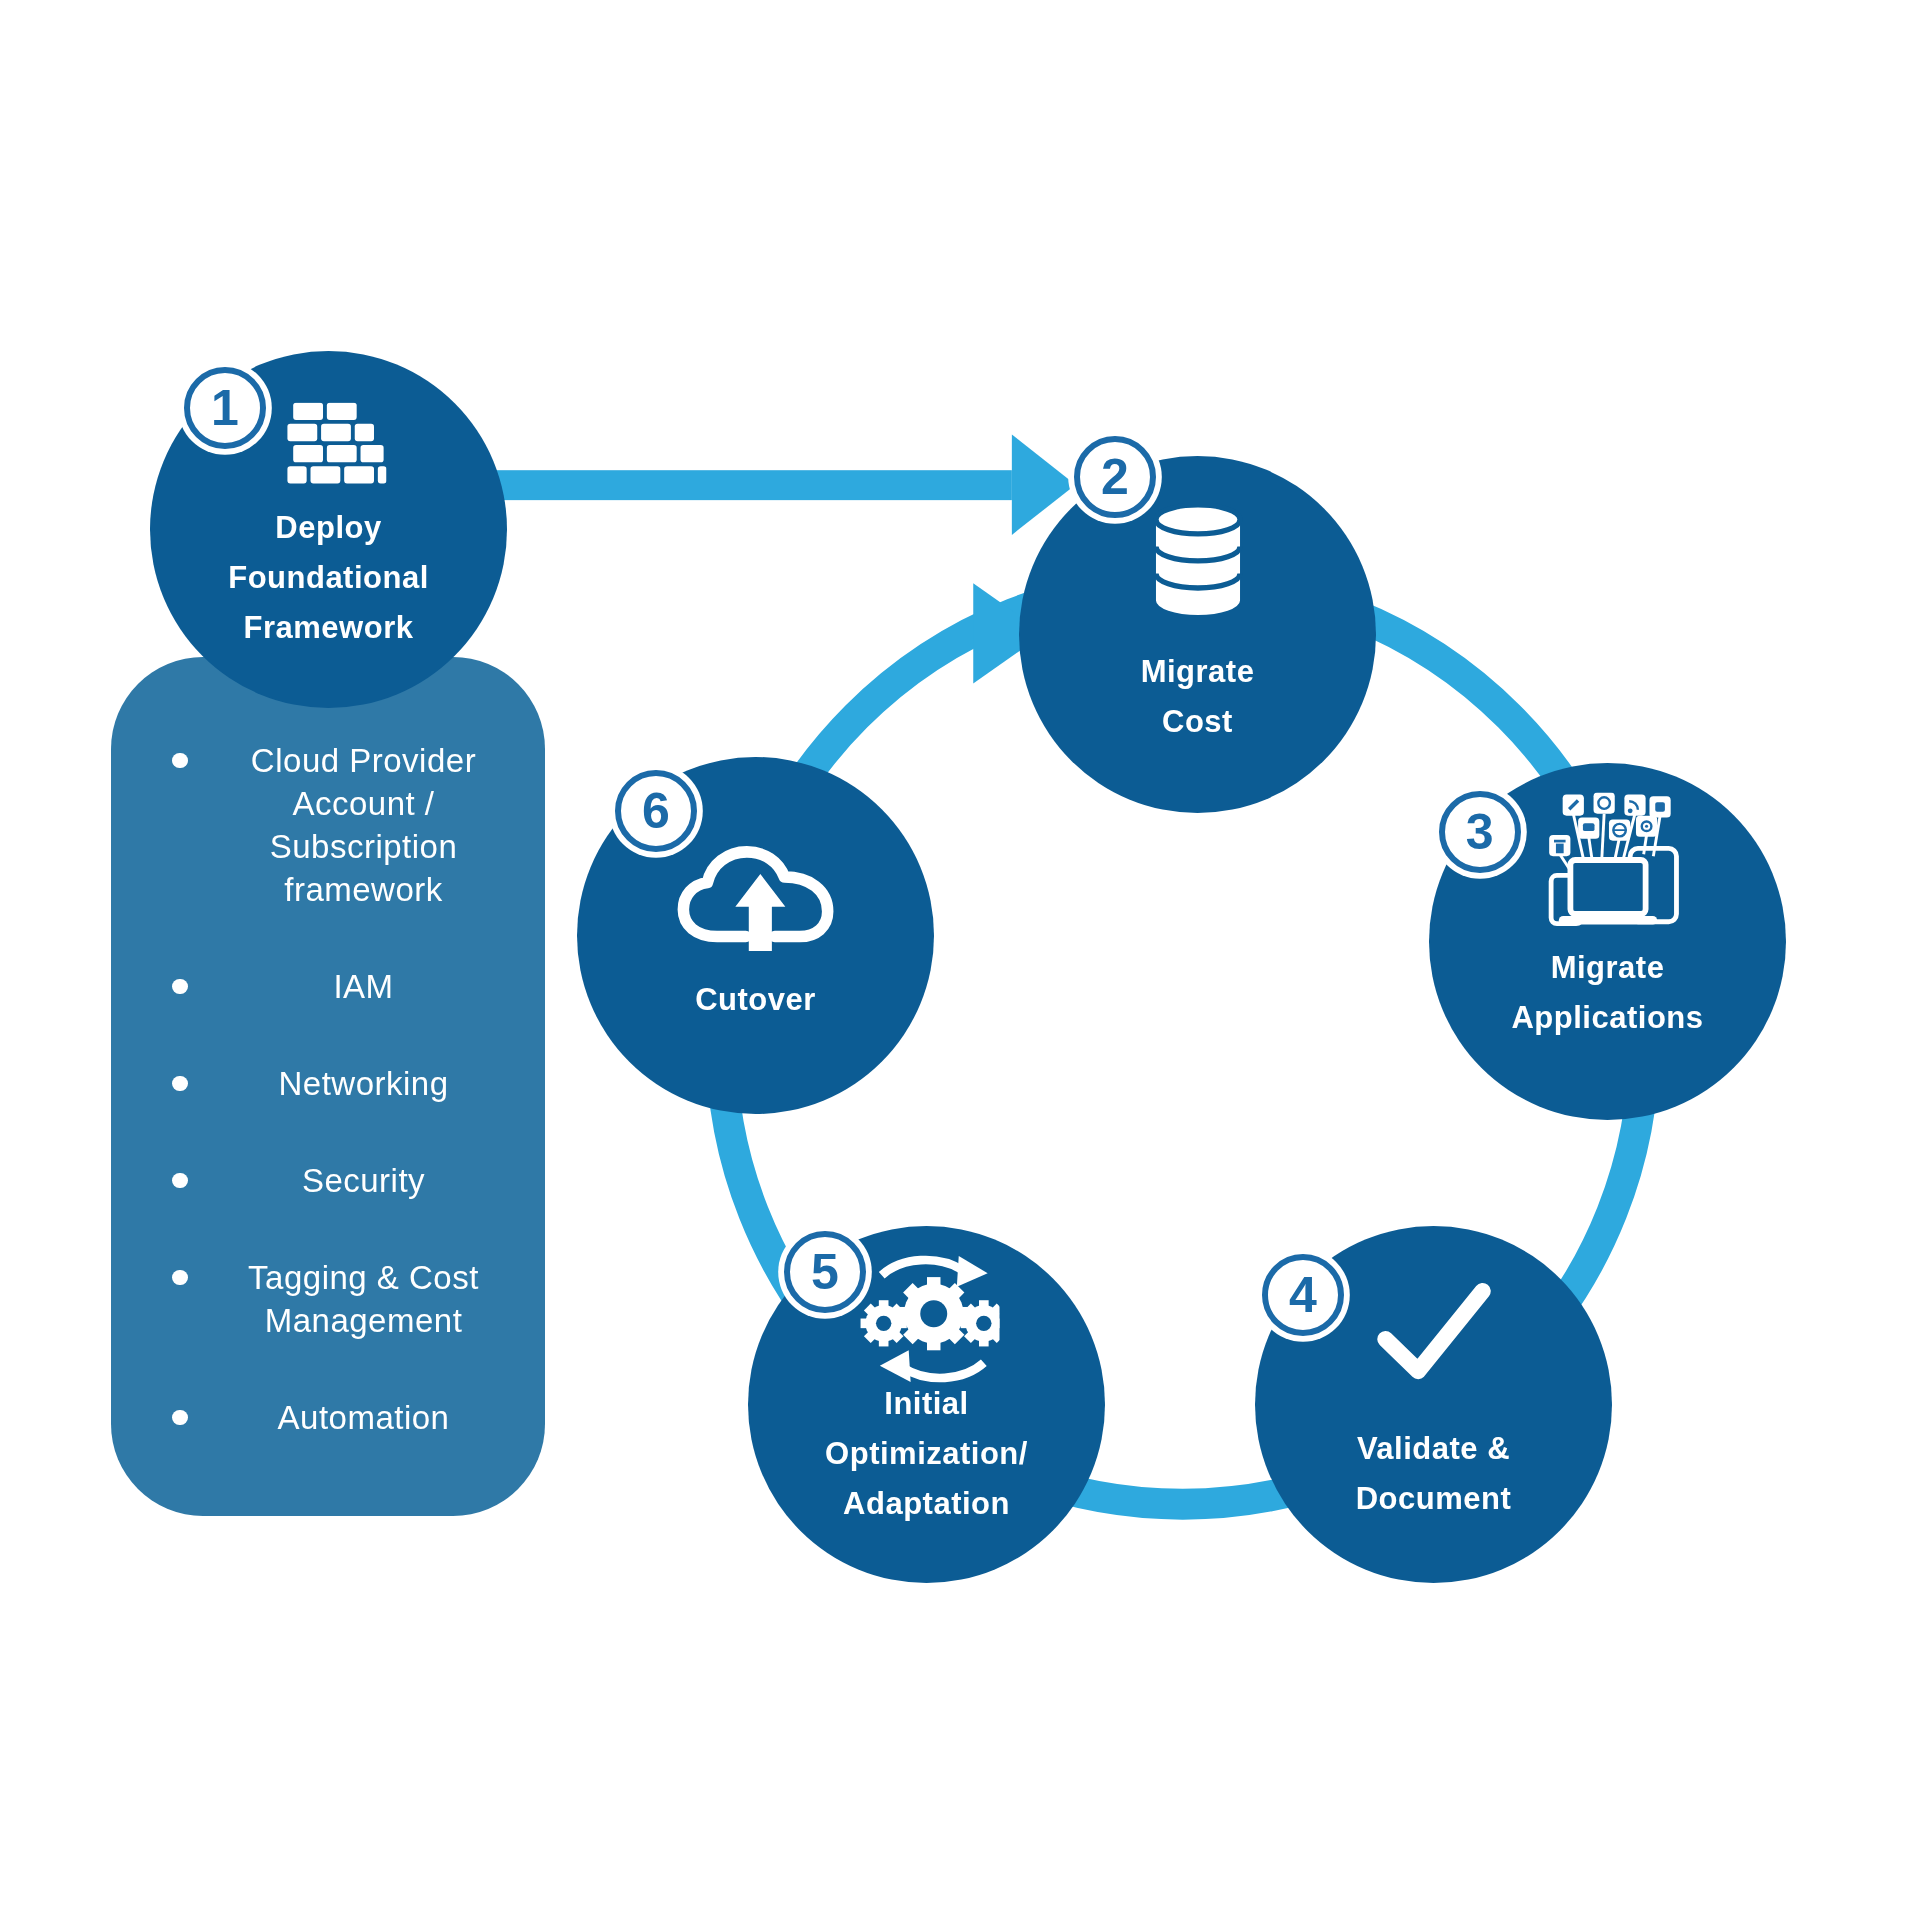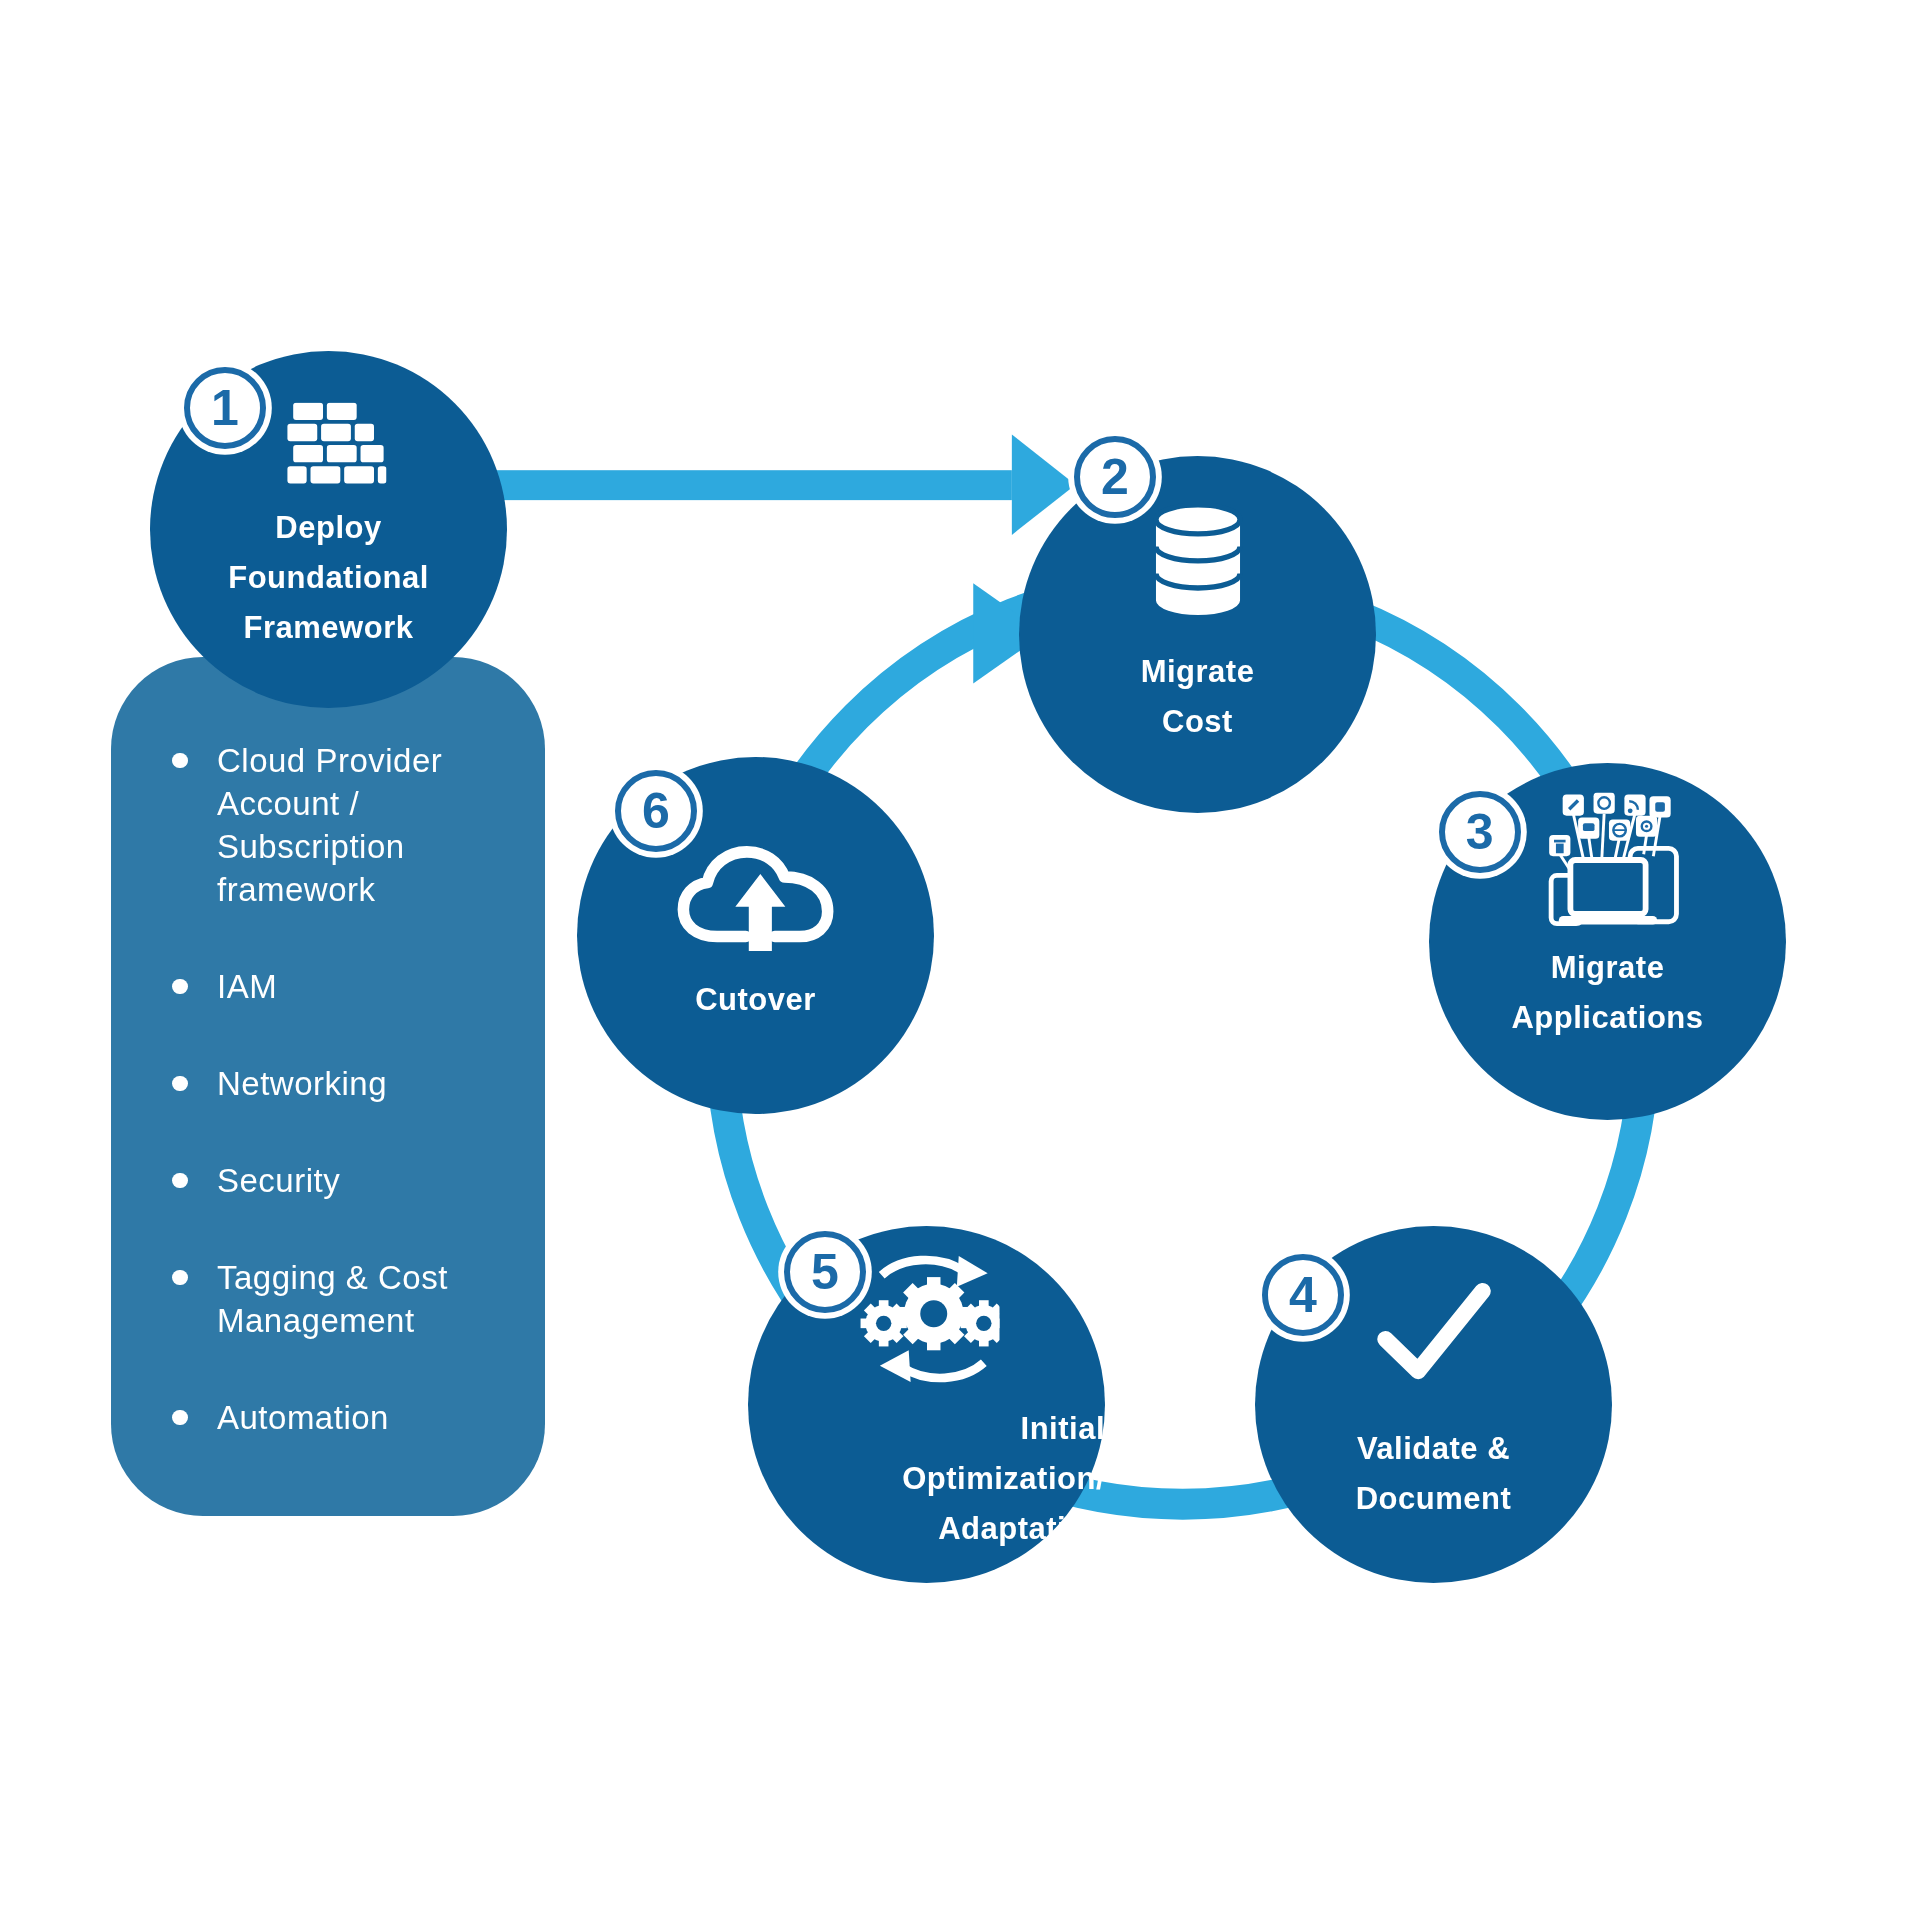--- a/index.html
+++ b/index.html
@@ -8,21 +8,21 @@
     position:relative;width:1931px;height:1931px;background:#ffffff;overflow:hidden;
     font-family:"Liberation Sans", sans-serif;
   }
   #bg-layer{position:absolute;left:0;top:0;z-index:1;}
   
   .panel{
     position:absolute;left:111px;top:657px;width:434px;height:859px;
     background:#2F79A7;border-radius:92px;z-index:2;box-sizing:border-box;
   }
   .panel ul{
-    list-style:none;margin:0;padding:82px 35px 0 46px;
+    list-style:none;margin:0;padding:82px 35px 0 46px;text-align:center;
   }
   .panel li{
     position:relative;padding-left:60px;margin-bottom:54px;
     color:#ffffff;font-size:33px;line-height:43px;font-weight:400;letter-spacing:0.5px;
   }
   .panel li::before{
     content:"";position:absolute;left:15.4px;top:13.5px;width:15.4px;height:15.4px;
     border-radius:50%;background:#ffffff;
   }
   
@@ -227,21 +227,21 @@
           <rect x="75" y="24" width="14" height="14" transform="rotate(135 82 62)"></rect>
           <rect x="75" y="24" width="14" height="14" transform="rotate(180 82 62)"></rect>
           <rect x="75" y="24" width="14" height="14" transform="rotate(225 82 62)"></rect>
           <rect x="75" y="24" width="14" height="14" transform="rotate(270 82 62)"></rect>
           <rect x="75" y="24" width="14" height="14" transform="rotate(315 82 62)"></rect>
           <circle cx="82" cy="62" r="31"></circle>
         </g>
         <circle cx="82" cy="62" r="14" fill="#0C5C94"></circle>
       </svg>
     </div>
-    <div class="label" style="top:253px;text-align:right;">
+    <div class="label" style="top:228px;">
       <span>Initial</span>
       <span>Optimization/</span>
       <span>Adaptation</span>
     </div>
   </div>
 
   <div class="step" style="left:577px;top:757px;">
     <div class="badge" style="left:38px;top:12.6px;">
       <span>6</span>
     </div>

